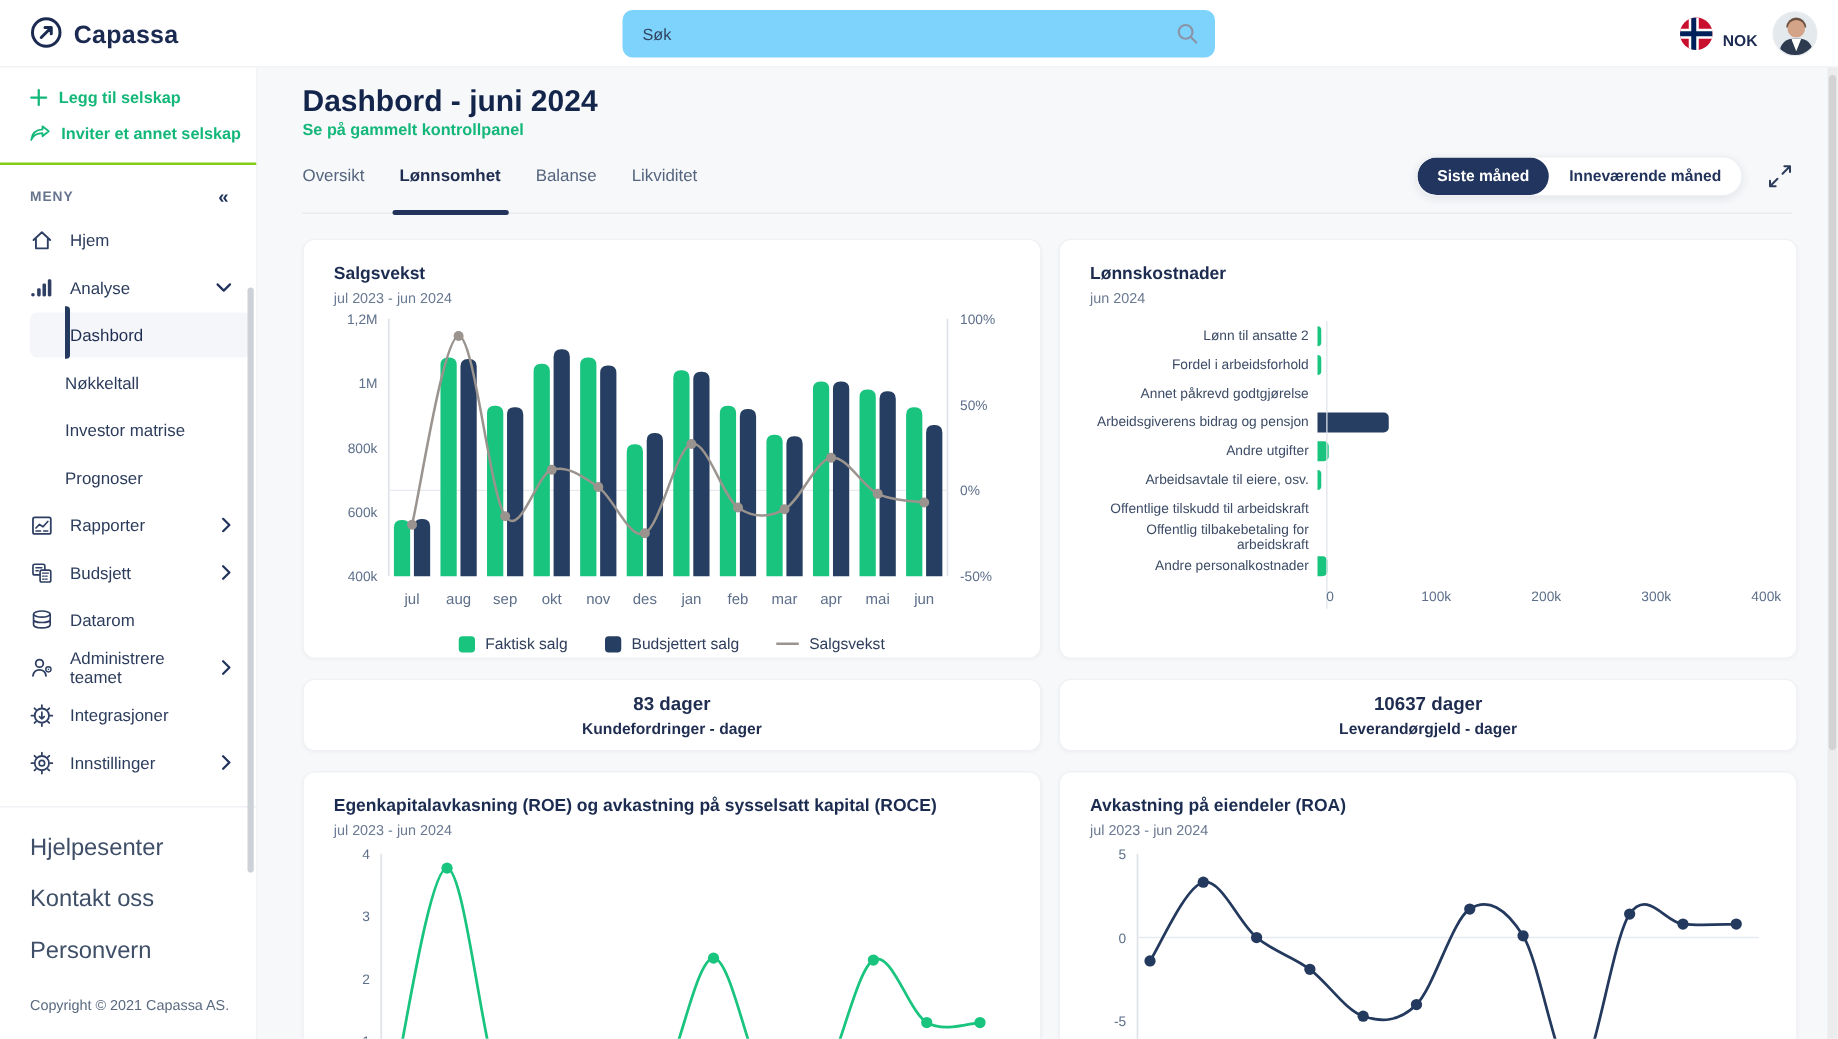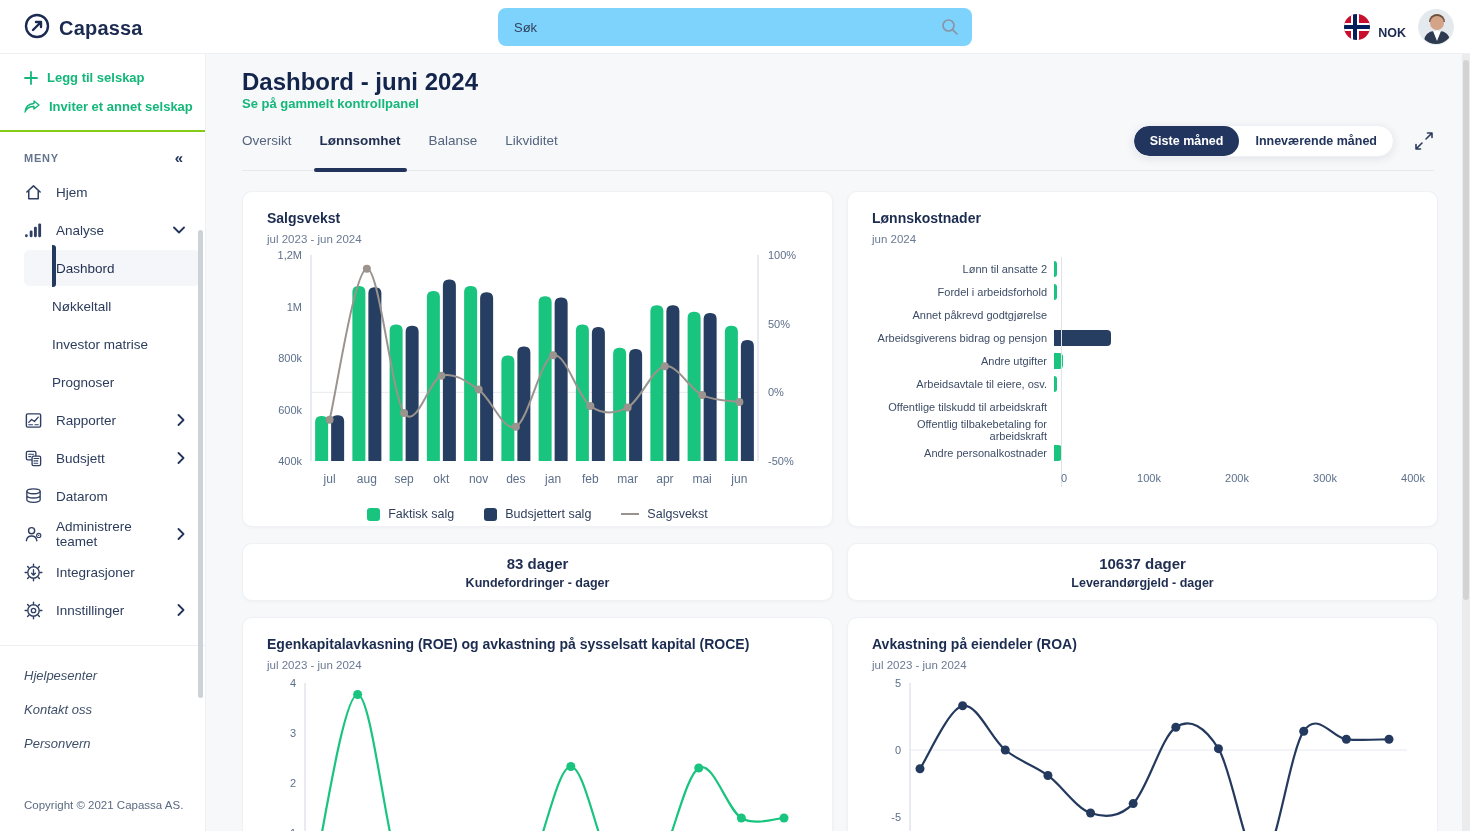--- a/index.html
+++ b/index.html
@@ -49,21 +49,21 @@
     padding-left:52px; font-size:13.5px; color:#2c3c5c; cursor:pointer; }
   .nav-sub.active { color:#1f2d50; }
   .nav-sub.active .subbg { position:absolute; left:24px; right:4px; top:1px; bottom:1px;
     background:#f4f6f9; border-radius:6px; z-index:0; }
   .nav-sub span { position:relative; z-index:1; }
   .active-bar { position:absolute; left:0; top:-2px; width:4px; height:42px; background:#24395e;
     border-radius:0 3px 3px 0; }
   .chev { color:#22345c; }
   .side-divider { border-top:1px solid #eef0f3; margin-top:16px; }
   .side-footer { padding:22px 0 0 24px; }
-  .side-footer a { display:block; font-size:13px; color:#3f4f68; margin-bottom:19px; cursor:pointer; text-decoration:none;font-style:italic; }
+  .side-footer a { display:block; font-size:19px; color:#3f4f68; margin-bottom:19px; cursor:pointer; text-decoration:none; }
   .copyright { position:absolute; left:24px; bottom:20px; font-size:11.5px; color:#5a6a80; }
   .side-scroll { position:absolute; right:2px; top:176px; width:5px; height:468px; background:#cdd2d9; border-radius:3px; }
 
   
   .main { position:absolute; left:206px; top:54px; width:1264px; height:777px; background:#f7f8fa;
     padding:14px 36px 0 36px; overflow:hidden; }
   .page-title { font-size:24px; font-weight:700; color:#14254c; }
   .old-link { margin-top:0; font-size:13px; color:#13b779; font-weight:600; cursor:pointer; width:fit-content;text-align:right; }
 
   .tabs-row { position:relative; margin-top:22px; border-bottom:1px solid #e5e8ec; height:38px; }

